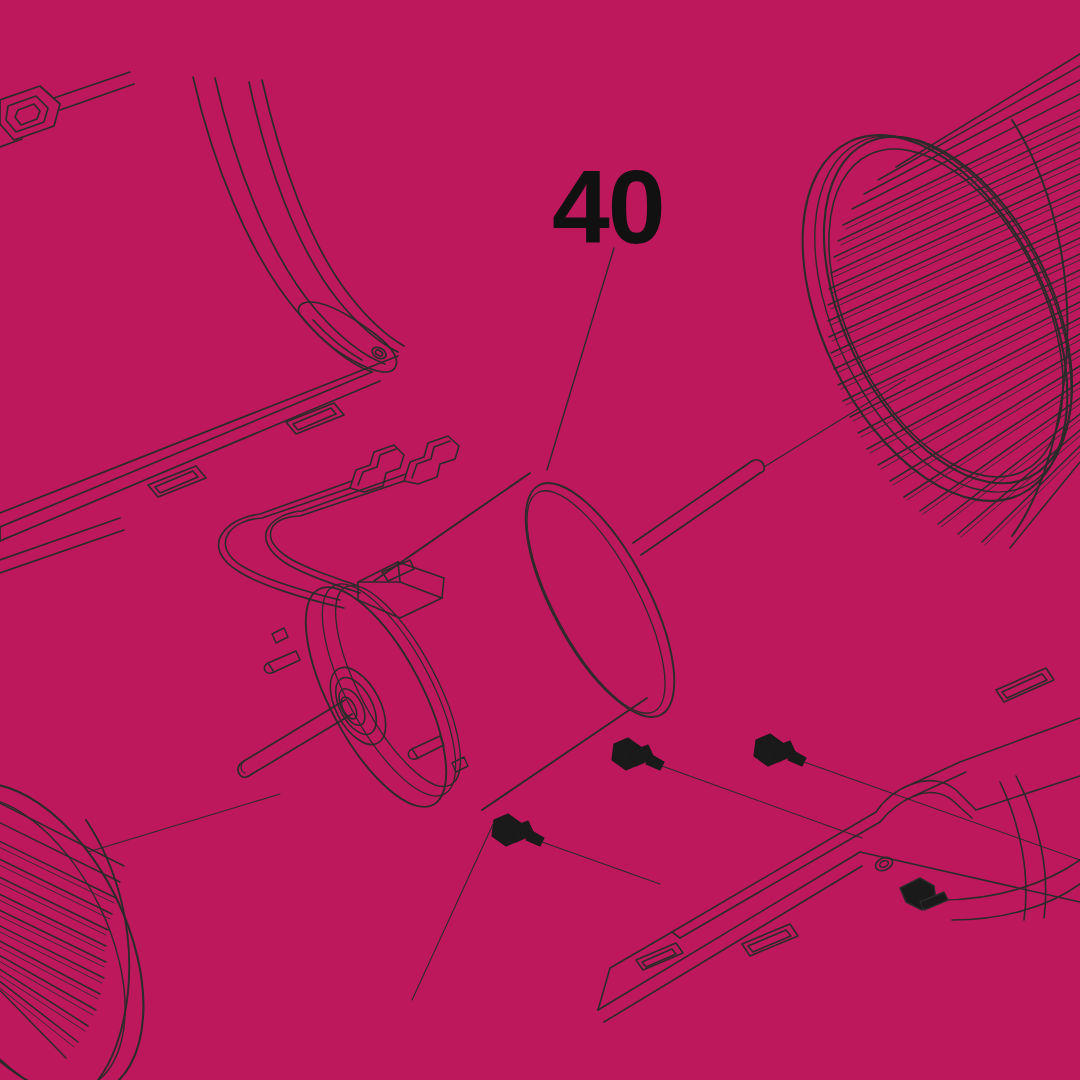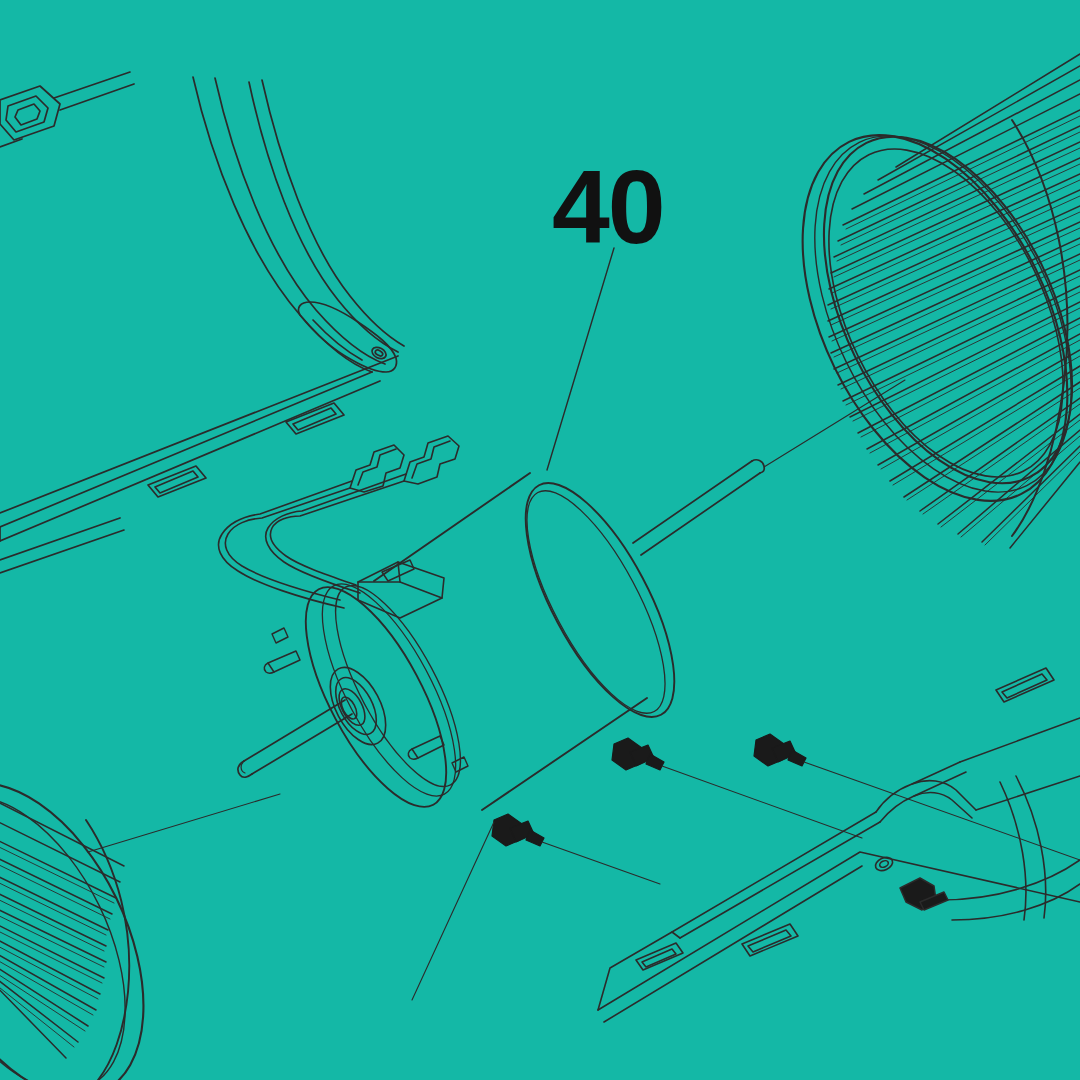--- a/index.html
+++ b/index.html
@@ -6,21 +6,21 @@
   html, body {
     margin: 0;
     padding: 0;
     background: #ffffff;
     font-family: "Liberation Sans", sans-serif;
   }
   #page {
     position: relative;
     width: 1080px;
     height: 1080px;
-    background: #14b8a6;
+    background: #be185d;
     overflow: hidden;
   }
   #diagram-svg {
     position: absolute;
     left: 0;
     top: 0;
     width: 1080px;
     height: 1080px;
     display: block;
   }

